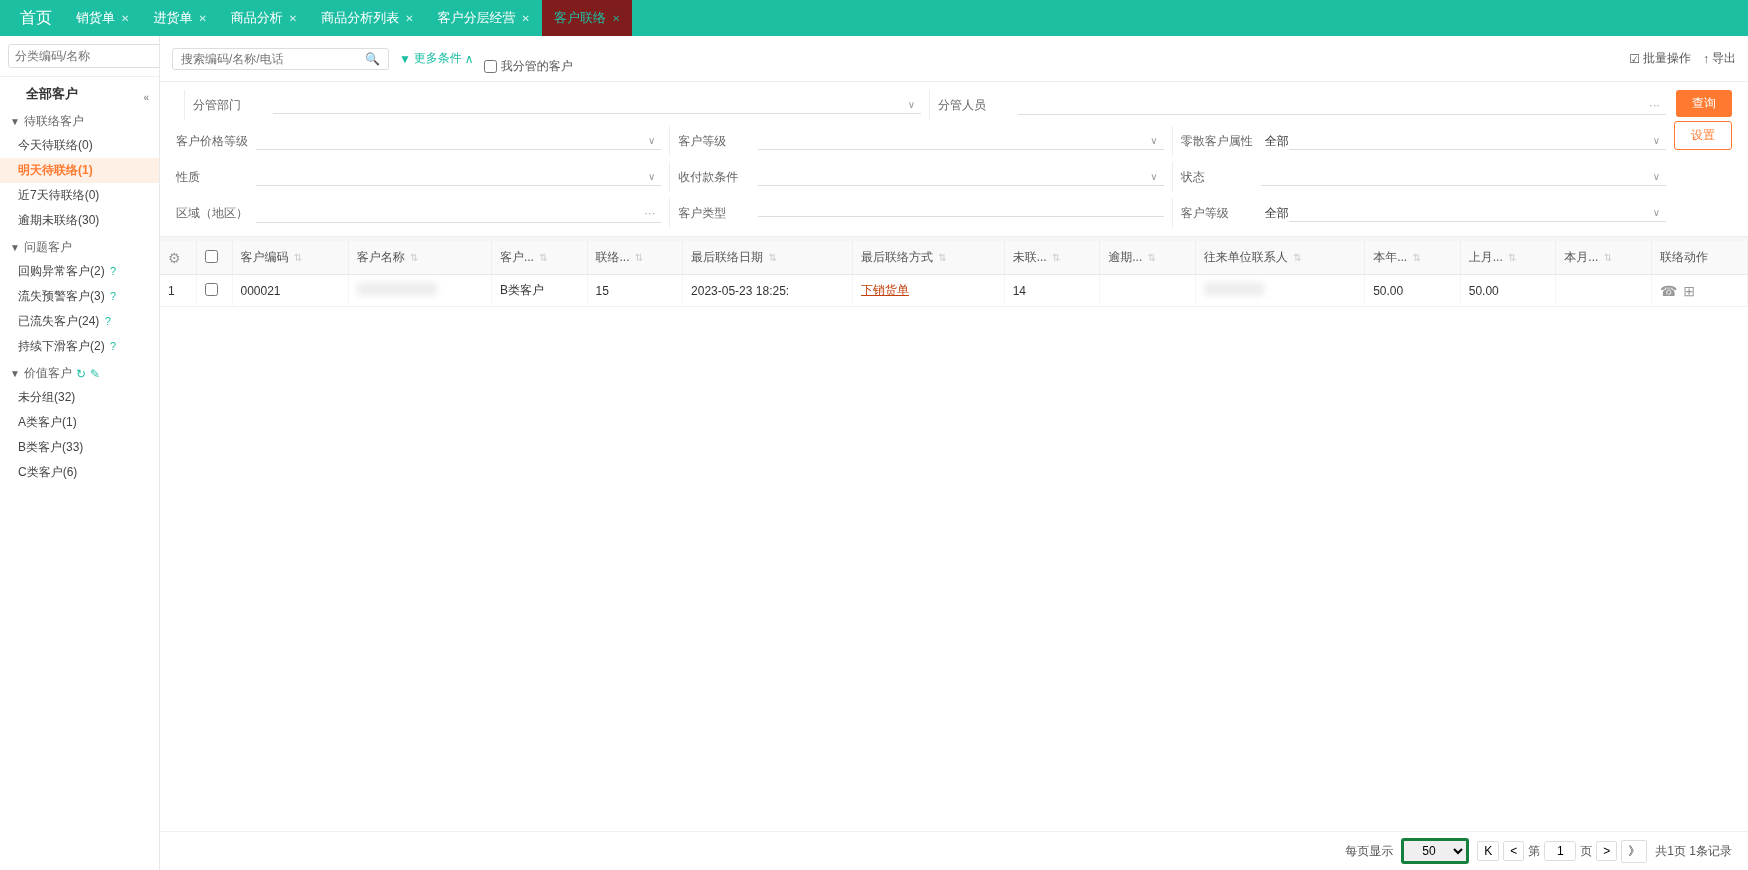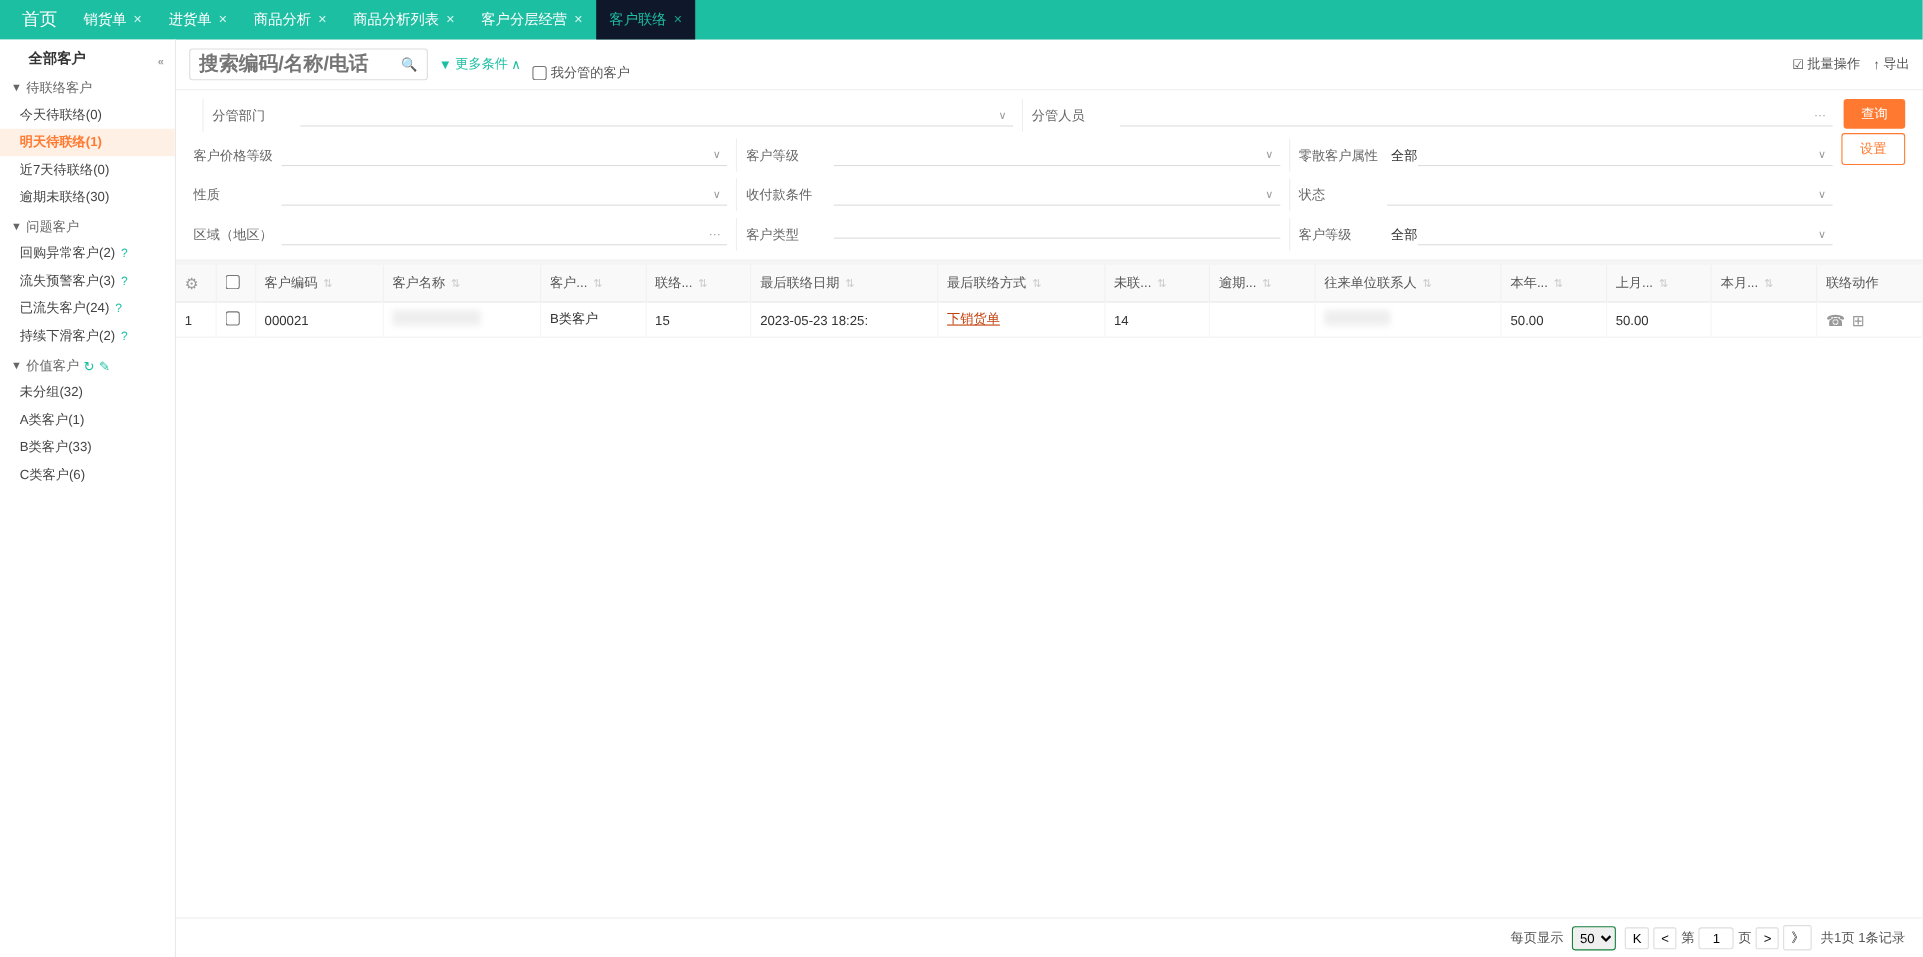--- a/index.html
+++ b/index.html
@@ -1,21 +1,21 @@
 <!DOCTYPE html>
 <html><head>
   <meta charset="utf-8">
   <style>
     * { margin: 0; padding: 0; box-sizing: border-box; }
     body { font-family: 'Microsoft YaHei', Arial, sans-serif; font-size: 12px; background: #f5f5f5; color: #333; width: 1748px; min-height: 870px; overflow-x: hidden; }
 
     
     .top-nav { display: flex; align-items: center; background: #1dbfa3; height: 36px; padding: 0 8px; }
     .top-nav .nav-item { color: #fff; padding: 0 12px; height: 36px; display: flex; align-items: center; cursor: pointer; font-size: 13px; white-space: nowrap; }
-    .top-nav .nav-item.active { background: #0f172a; color: #1dbfa3; }
+    .top-nav .nav-item.active { background: #7f1d1d; color: #1dbfa3; }
     .top-nav .nav-item .close-x { margin-left: 6px; font-size: 10px; opacity: 0.8; }
     .top-nav .nav-home { color: #fff; padding: 0 12px; font-size: 16px; cursor: pointer; }
 
     
     .main-layout { display: flex; height: calc(870px - 36px); }
 
     
     .sidebar { width: 160px; background: #fff; border-right: 1px solid #e8e8e8; flex-shrink: 0; overflow-y: auto; }
     .sidebar-search { display: flex; align-items: center; padding: 8px; border-bottom: 1px solid #eee; }
     .sidebar-search input { flex: 1; border: 1px solid #ddd; border-radius: 3px; padding: 4px 6px; font-size: 12px; outline: none; }
@@ -26,21 +26,21 @@
     .sidebar-group-title .arrow { margin-right: 4px; font-size: 10px; }
     .sidebar-subitem { padding: 4px 10px 4px 18px; cursor: pointer; color: #444; font-size: 12px; }
     .sidebar-subitem.active { background: #fff0e6; color: #ff7a30; font-weight: bold; }
 
     
     .content { flex: 1; display: flex; flex-direction: column; overflow: hidden; }
 
     
     .toolbar { display: flex; align-items: center; padding: 6px 12px; background: #fff; border-bottom: 1px solid #eee; gap: 10px; }
     .toolbar .search-box { display: flex; align-items: center; border: 1px solid #ddd; border-radius: 3px; padding: 3px 8px; gap: 4px; }
-    .toolbar .search-box input { border: none; outline: none; font-size: 18px; width: 180px; font-weight: bold; }
+    .toolbar .search-box input { border: none; outline: none; font-size: 12px; width: 180px; }
     .toolbar .search-icon { color: #1dbfa3; cursor: pointer; }
     .toolbar .filter-btn { display: flex; align-items: center; gap: 3px; color: #1dbfa3; cursor: pointer; font-size: 12px; }
     .toolbar .checkbox-label { display: flex; align-items: center; gap: 4px; font-size: 12px; color: #555; cursor: pointer; margin-top: 16px; }
     .toolbar-right { margin-left: auto; display: flex; align-items: center; gap: 12px; }
     .toolbar-right .btn-action { display: flex; align-items: center; gap: 3px; color: #555; cursor: pointer; font-size: 12px; }
 
     
     .filter-panel { background: #fff; border-bottom: 1px solid #eee; padding: 8px 16px; }
     .filter-row { display: flex; align-items: center; gap: 0; margin-bottom: 6px; }
     .filter-row:last-child { margin-bottom: 0; }
@@ -62,21 +62,21 @@
     thead th { padding: 8px 8px; text-align: left; color: #555; font-weight: normal; white-space: nowrap; border-right: 1px solid #f0f0f0; }
     thead th .sort-icon { color: #ccc; margin-left: 2px; font-size: 10px; }
     tbody tr { border-bottom: 1px solid #f0f0f0; }
     tbody td { padding: 7px 8px; color: #333; white-space: nowrap; border-right: 1px solid #f5f5f5; }
     .link-text { color: #c2410c; cursor: pointer; text-decoration: underline; }
     .action-icons { display: flex; gap: 6px; }
     .action-icon { color: #999; cursor: pointer; font-size: 14px; }
 
     
     .footer { display: flex; align-items: center; justify-content: flex-end; padding: 6px 16px; background: #fff; border-top: 1px solid #eee; gap: 8px; font-size: 12px; color: #555; }
-    .footer .page-size-select { border: 1px solid #15803d; border-radius: 3px; padding: 2px 2px; font-size: 12px; }
+    .footer .page-size-select { border: 3px solid #15803d; border-radius: 3px; padding: 2px 14px; font-size: 12px; }
     .footer .page-nav { display: flex; align-items: center; gap: 4px; }
     .footer .page-btn { border: 1px solid #ddd; background: #fff; padding: 2px 6px; cursor: pointer; border-radius: 2px; font-size: 12px; }
     .footer .page-input { border: 1px solid #ddd; border-radius: 3px; width: 32px; text-align: center; padding: 2px 4px; font-size: 12px; }
 
     .blurred { filter: blur(3px); color: transparent; user-select: none; background: #eee; border-radius: 2px; }
   </style>
 </head>
 <body>
 
 <div class="top-nav">
@@ -103,20 +103,24 @@
   </div>
   <div class="nav-item active">
     <span>客户联络</span>
     <span class="close-x">✕</span>
   </div>
 </div>
 
 <div class="main-layout">
 
   <div class="sidebar">
+    <div class="sidebar-search">
+      <input type="text" placeholder="分类编码/名称" style="">
+
+    </div>
 
     <div class="sidebar-section-header">
       <span>全部客户</span>
       <span class="collapse-icon">«</span>
     </div>
 
     <div class="sidebar-group-title">
       <span class="arrow">▼</span>
       <span>待联络客户</span>
     </div>

